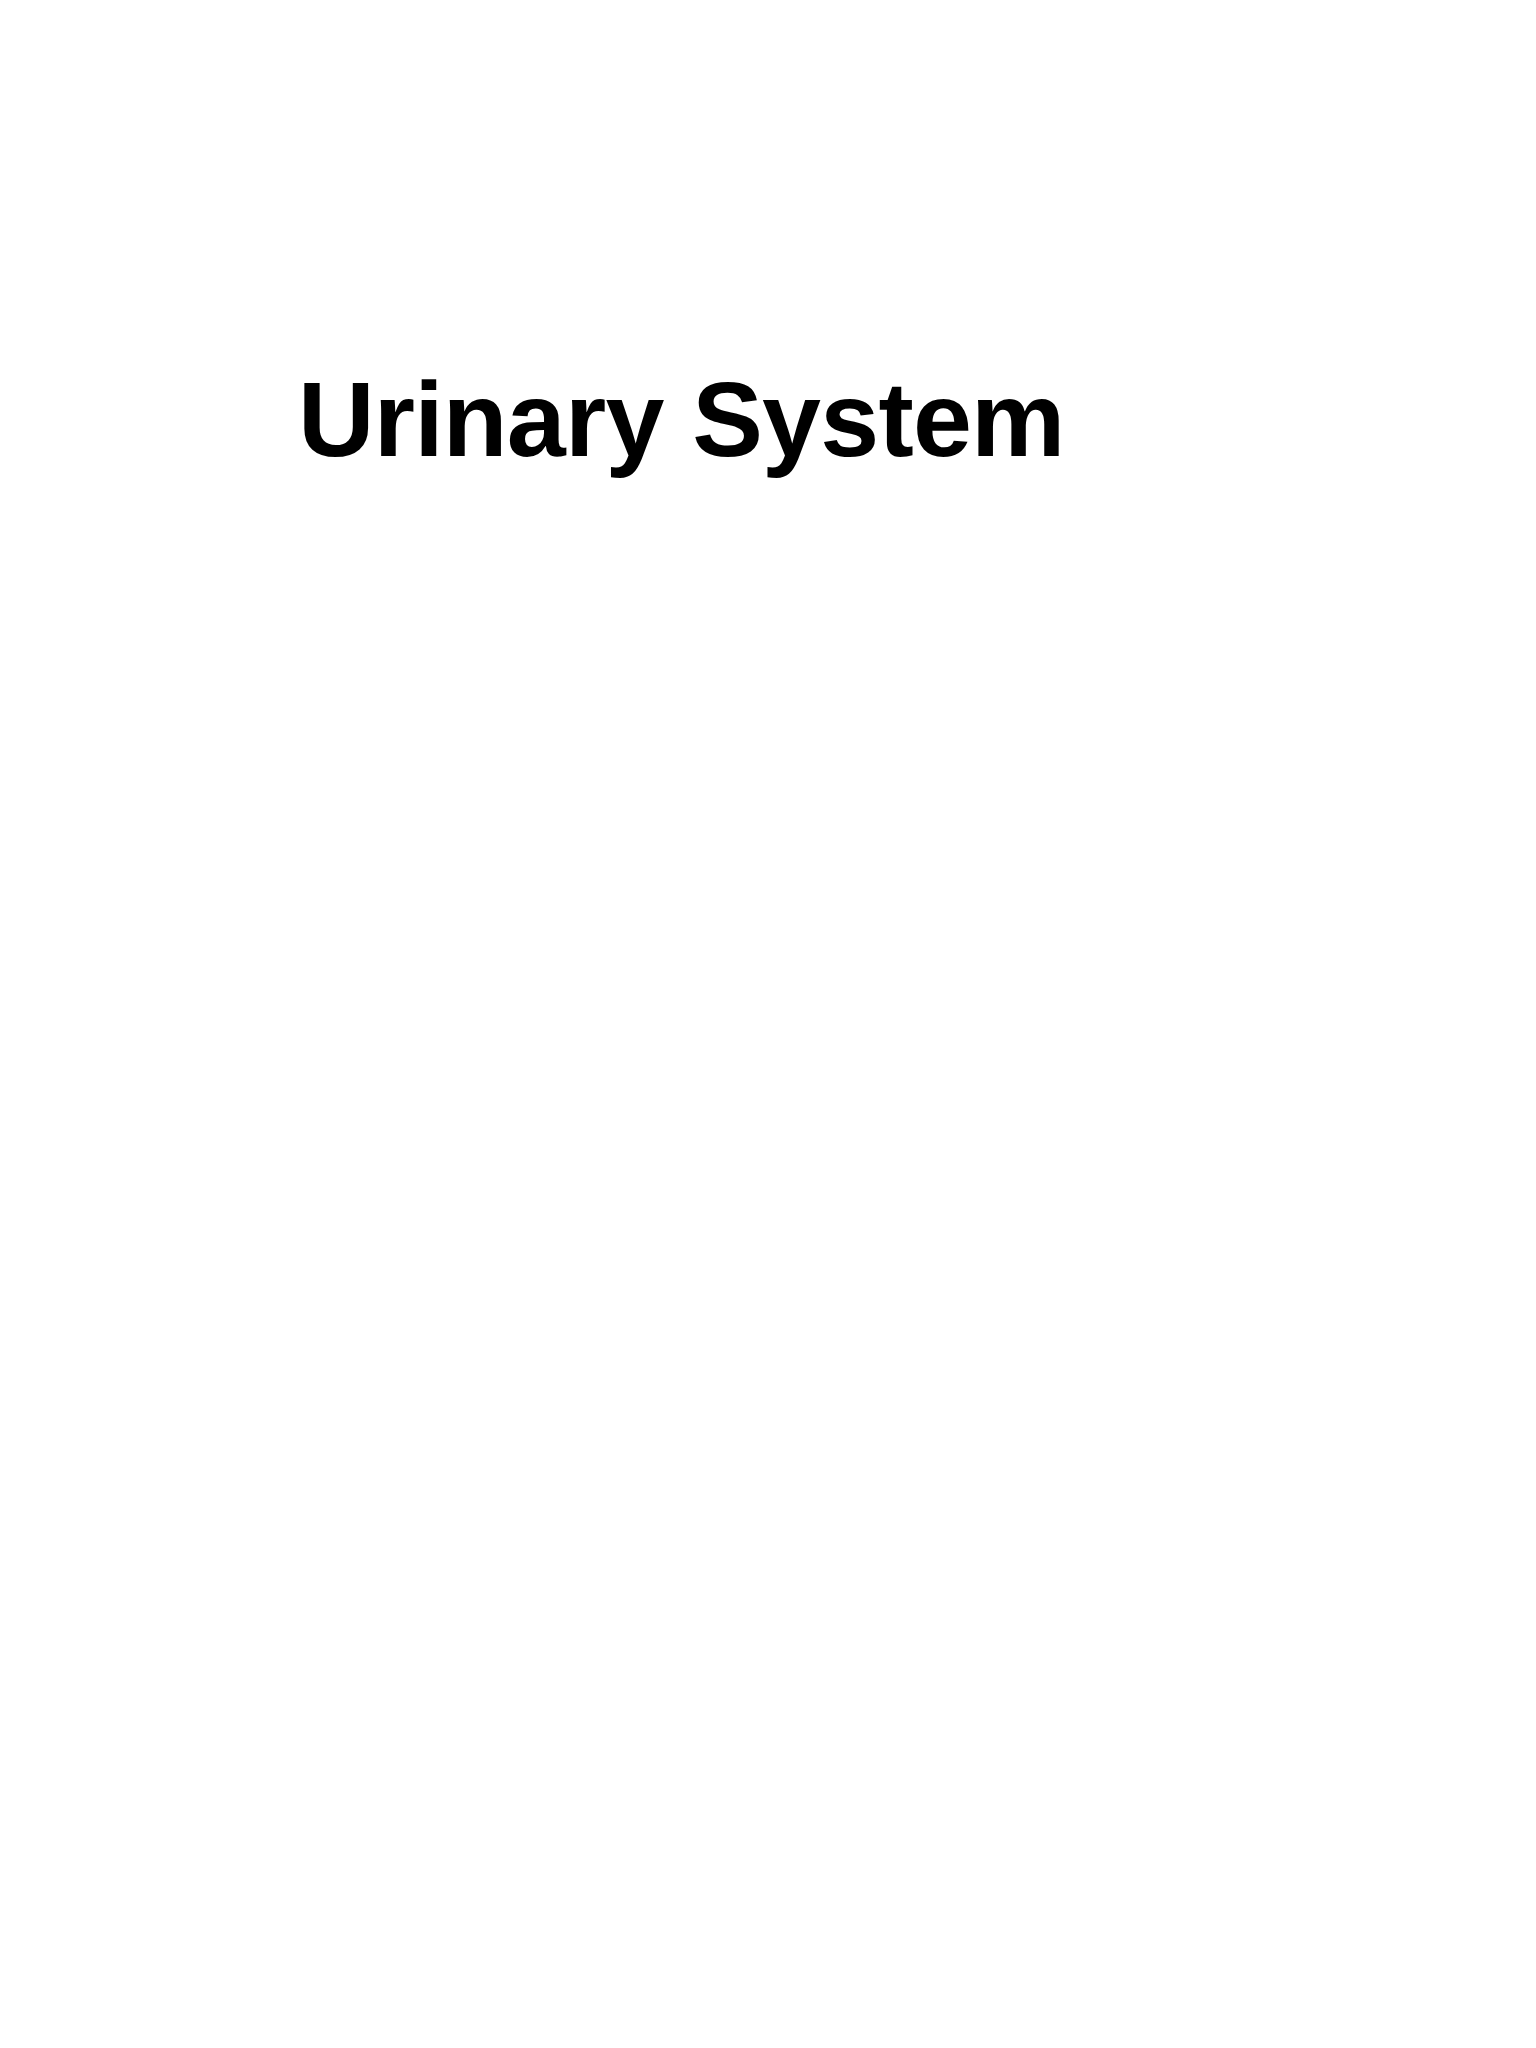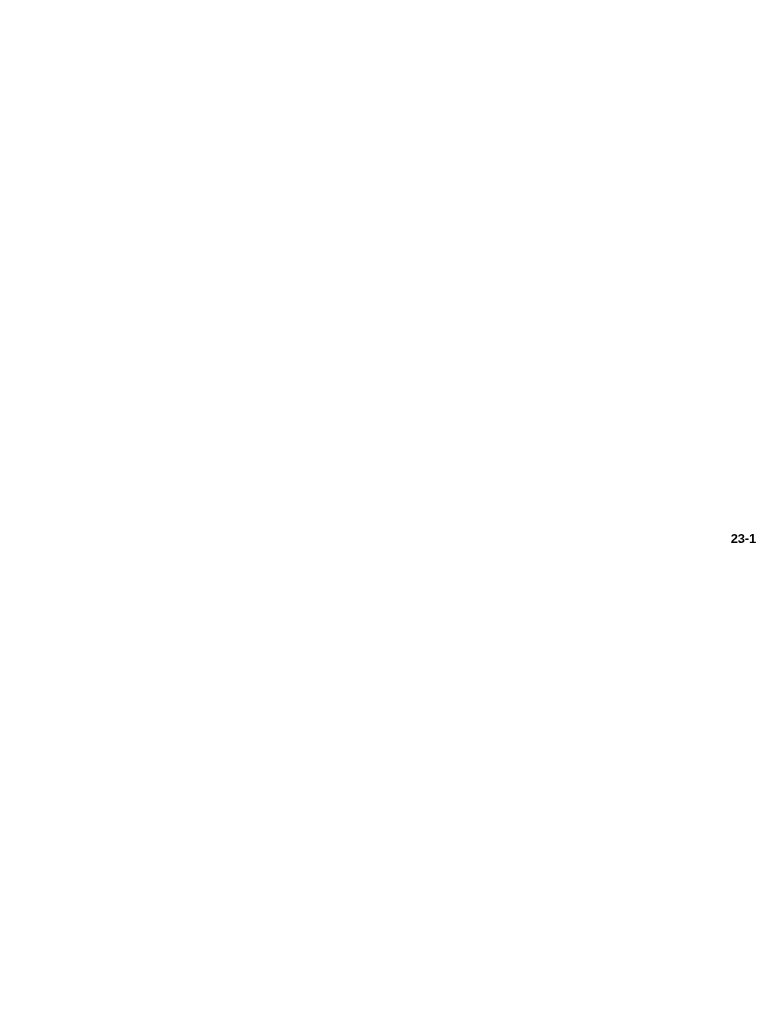--- a/index.html
+++ b/index.html
@@ -60,21 +60,21 @@
     width: 768px;
     height: 464px;
   }
 </style>
 </head>
 <body>
 
 <div class="page">
 
   <section class="slide-one">
-    <div class="page-marker">23-1</div>
+    <h1 class="deck-title">Urinary System</h1>
   </section>
 
   <section class="slide-two">
     
 
     
   </section>
 
 </div>
 

